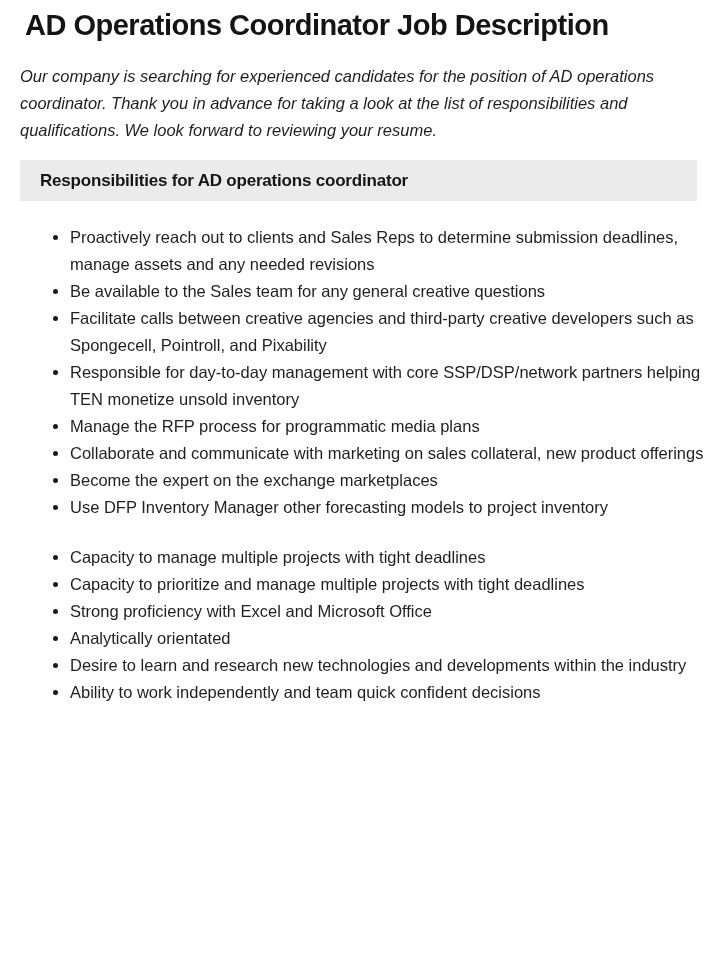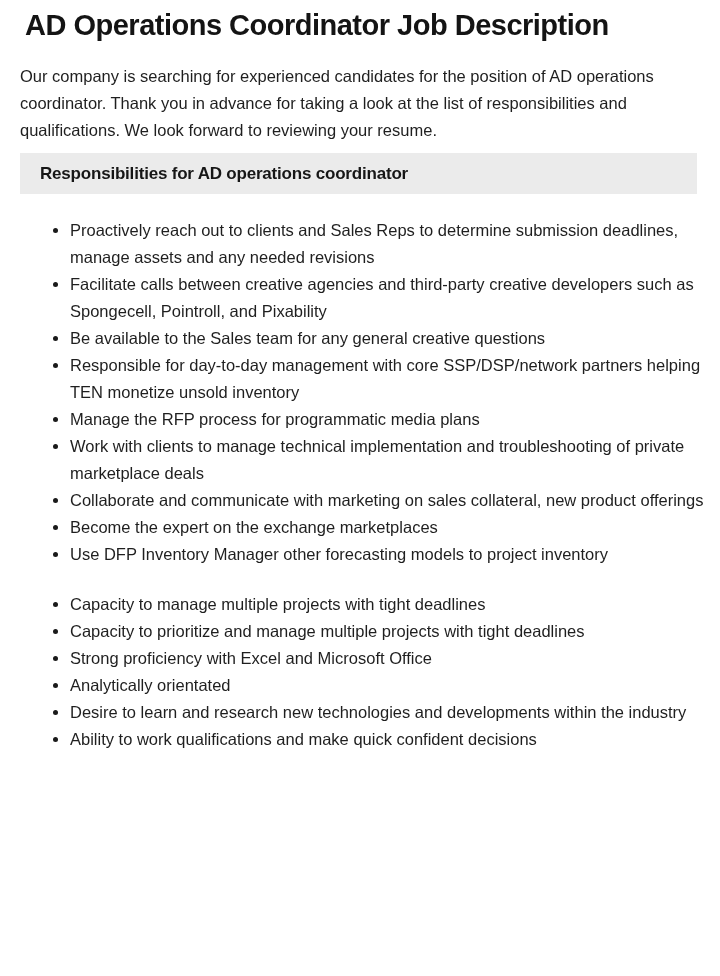--- a/index.html
+++ b/index.html
@@ -27,25 +27,26 @@
   h1.page-title{
     margin:0;
     padding:8px 20px 0 25px;
     font-size:29px;
     line-height:34px;
     font-weight:bold;
     letter-spacing:-0.5px;
     color:#141414;
   }
   p.intro{
-    margin:21px 23px 9px 0;
+    margin:21px 23px 16px 0;
     padding:0 0 0 20px;
     max-width:648px;
     font-size:16.5px;
     line-height:27px;
+    font-style:italic;
   }
   h2.section-header{
     margin:2px 23px 0 20px;
     height:41px;
     line-height:41px;
     padding:0 10px 0 20px;
     background:var(--section-header-bg);
     font-size:17px;
     font-weight:bold;
     letter-spacing:-0.2px;
@@ -81,35 +82,34 @@
 <main class="page">
 
   <h1 class="page-title">AD Operations Coordinator Job Description</h1>
 
   <p class="intro">Our company is searching for experienced candidates for the position of AD operations coordinator. Thank you in advance for taking a look at the list of responsibilities and qualifications. We look forward to reviewing your resume.</p>
 
   <section>
     <h2 class="section-header">Responsibilities for AD operations coordinator</h2>
     <ul class="bullets">
         <li>Proactively reach out to clients and Sales Reps to determine submission deadlines, manage assets and any needed revisions</li>
+        <li>Be available to the Sales team for any general creative questions</li>
         <li>Facilitate calls between creative agencies and third-party creative developers such as Spongecell, Pointroll, and Pixability</li>
-        <li>Be available to the Sales team for any general creative questions</li>
         <li>Responsible for day-to-day management with core SSP/DSP/network partners helping TEN monetize unsold inventory</li>
         <li>Manage the RFP process for programmatic media plans</li>
-        <li>Work with clients to manage technical implementation and troubleshooting of private marketplace deals</li>
         <li>Collaborate and communicate with marketing on sales collateral, new product offerings</li>
         <li>Become the expert on the exchange marketplaces</li>
         <li>Use DFP Inventory Manager other forecasting models to project inventory</li>
       </ul>
   </section>
 
   <section>
     <ul class="bullets">
         <li>Capacity to manage multiple projects with tight deadlines</li>
         <li>Capacity to prioritize and manage multiple projects with tight deadlines</li>
         <li>Strong proficiency with Excel and Microsoft Office</li>
         <li>Analytically orientated</li>
         <li>Desire to learn and research new technologies and developments within the industry</li>
-        <li>Ability to work qualifications and make quick confident decisions</li>
+        <li>Ability to work independently and team quick confident decisions</li>
       </ul>
   </section>
 
 </main>
 
 </body></html>

